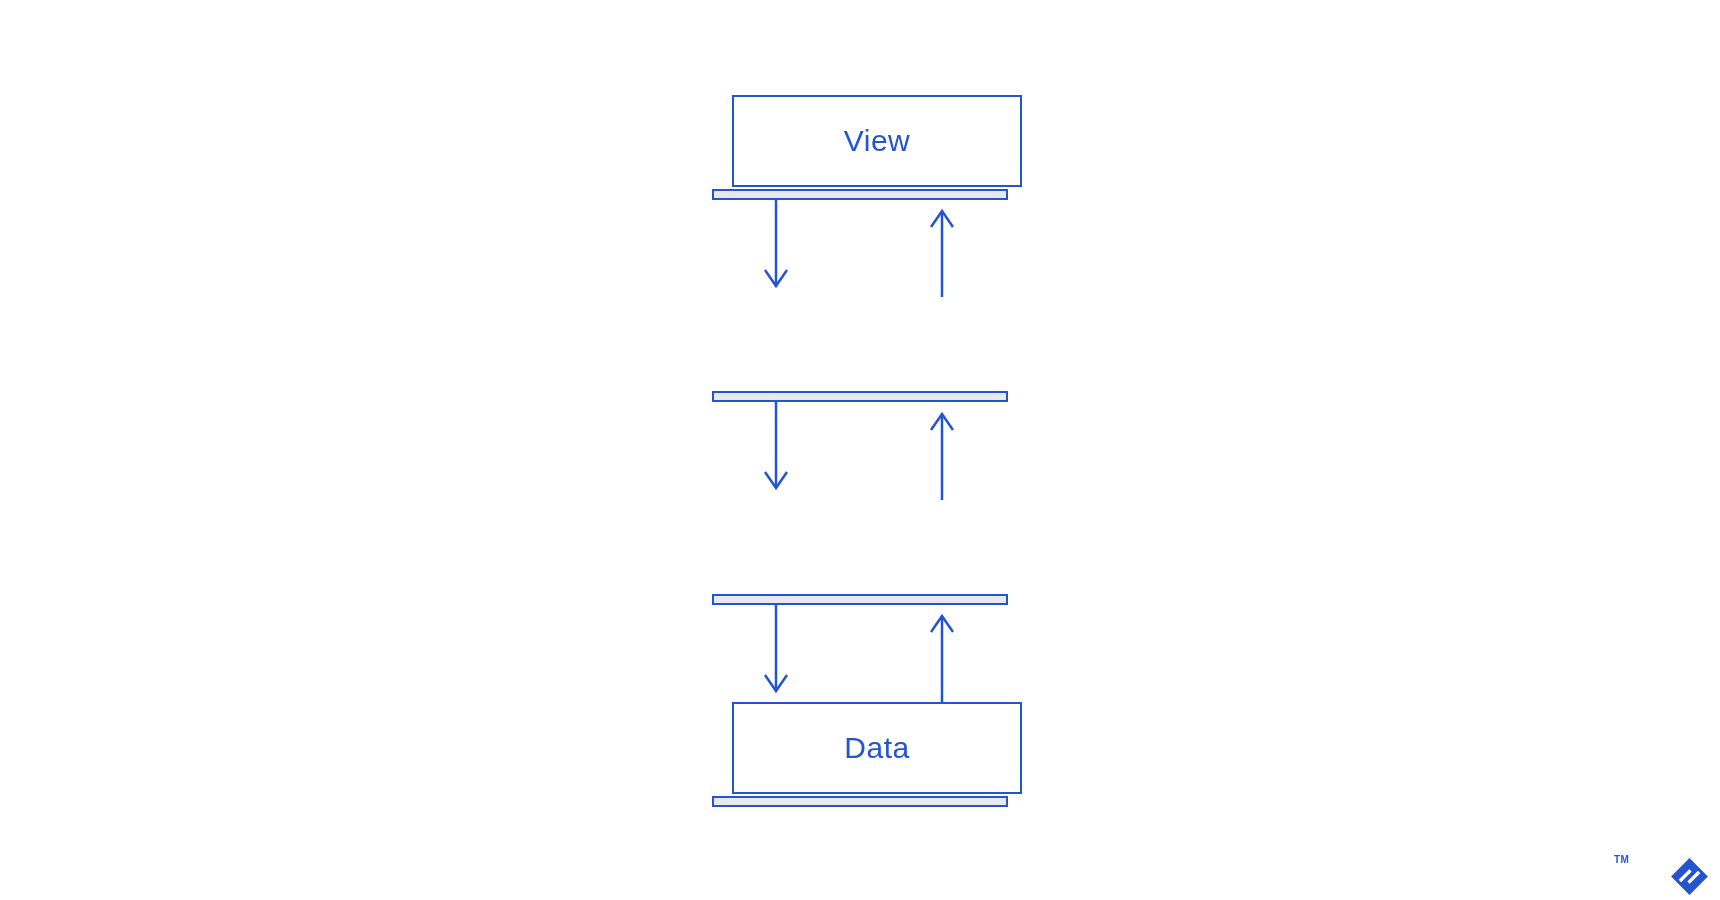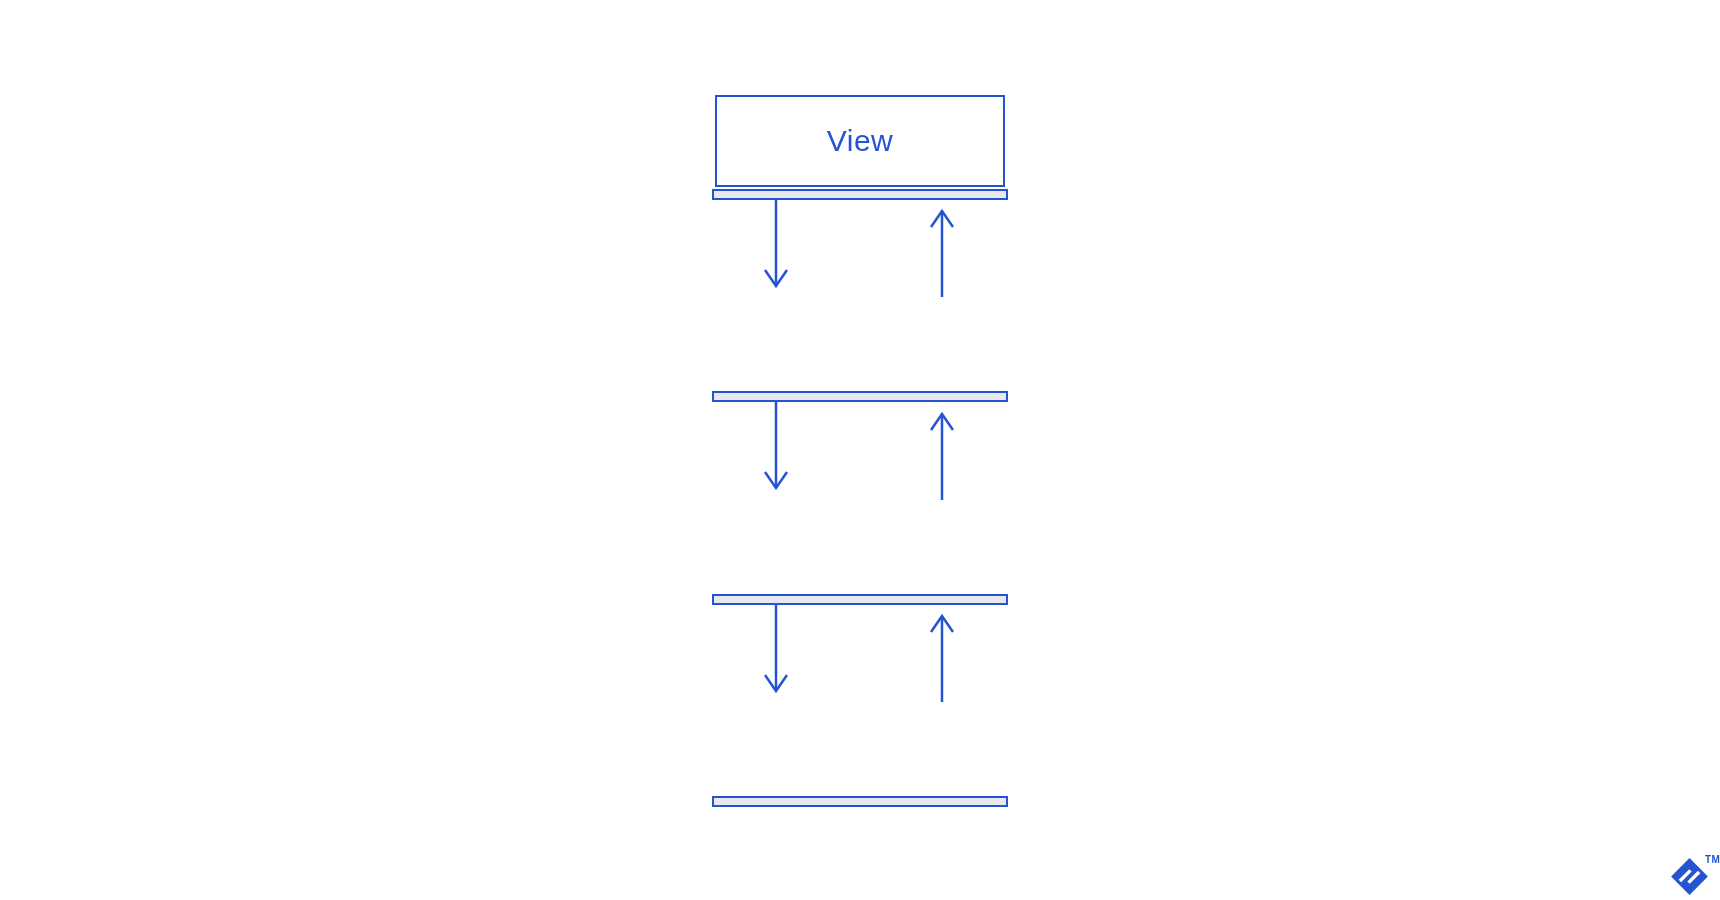--- a/index.html
+++ b/index.html
@@ -12,21 +12,21 @@
   body{font-family:"Liberation Sans", sans-serif;}
   .canvas{
     position:relative;
     width:1720px;
     height:900px;
     background:var(--bg);
     overflow:hidden;
   }
   .node{
     position:absolute;
-    left:715px;
+    left:732px;
     width:290px;
     height:92px;
     border:2px solid var(--blue);
     background:#ffffff;
     display:flex;
     align-items:center;
     justify-content:center;
   }
   .node-label{
     color:var(--blue);
@@ -57,21 +57,21 @@
 
   .logo{
     position:absolute;
     left:1665px;
     top:853px;
     width:48px;
     height:48px;
   }
   .trademark{
     position:absolute;
-    left:1705px;
+    left:1614px;
     top:854px;
     color:var(--blue);
     font-size:10px;
     font-weight:700;
     letter-spacing:0.5px;
   }
 </style>
 </head>
 <body>
 
@@ -79,20 +79,23 @@
 
   <div class="node n0">
     <span class="node-label">View</span>
   </div>
   <div class="node-strip s0"></div>
 
   <div class="node-strip s1"></div>
 
   <div class="node-strip s2"></div>
 
+  <div class="node n3">
+    <span class="node-label">Data</span>
+  </div>
   <div class="node-strip s3"></div>
 
   <div class="arrow down a-d0">
     <svg viewBox="0 0 30 88" xmlns="http://www.w3.org/2000/svg">
       <line x1="15" y1="0" x2="15" y2="86" stroke="#2454d2" stroke-width="2.5"></line>
       <polyline points="4,70 15,86 26,70" fill="none" stroke="#2454d2" stroke-width="2.5"></polyline>
     </svg>
   </div>
   <div class="arrow up a-u0">
     <svg viewBox="0 0 30 88" xmlns="http://www.w3.org/2000/svg">

